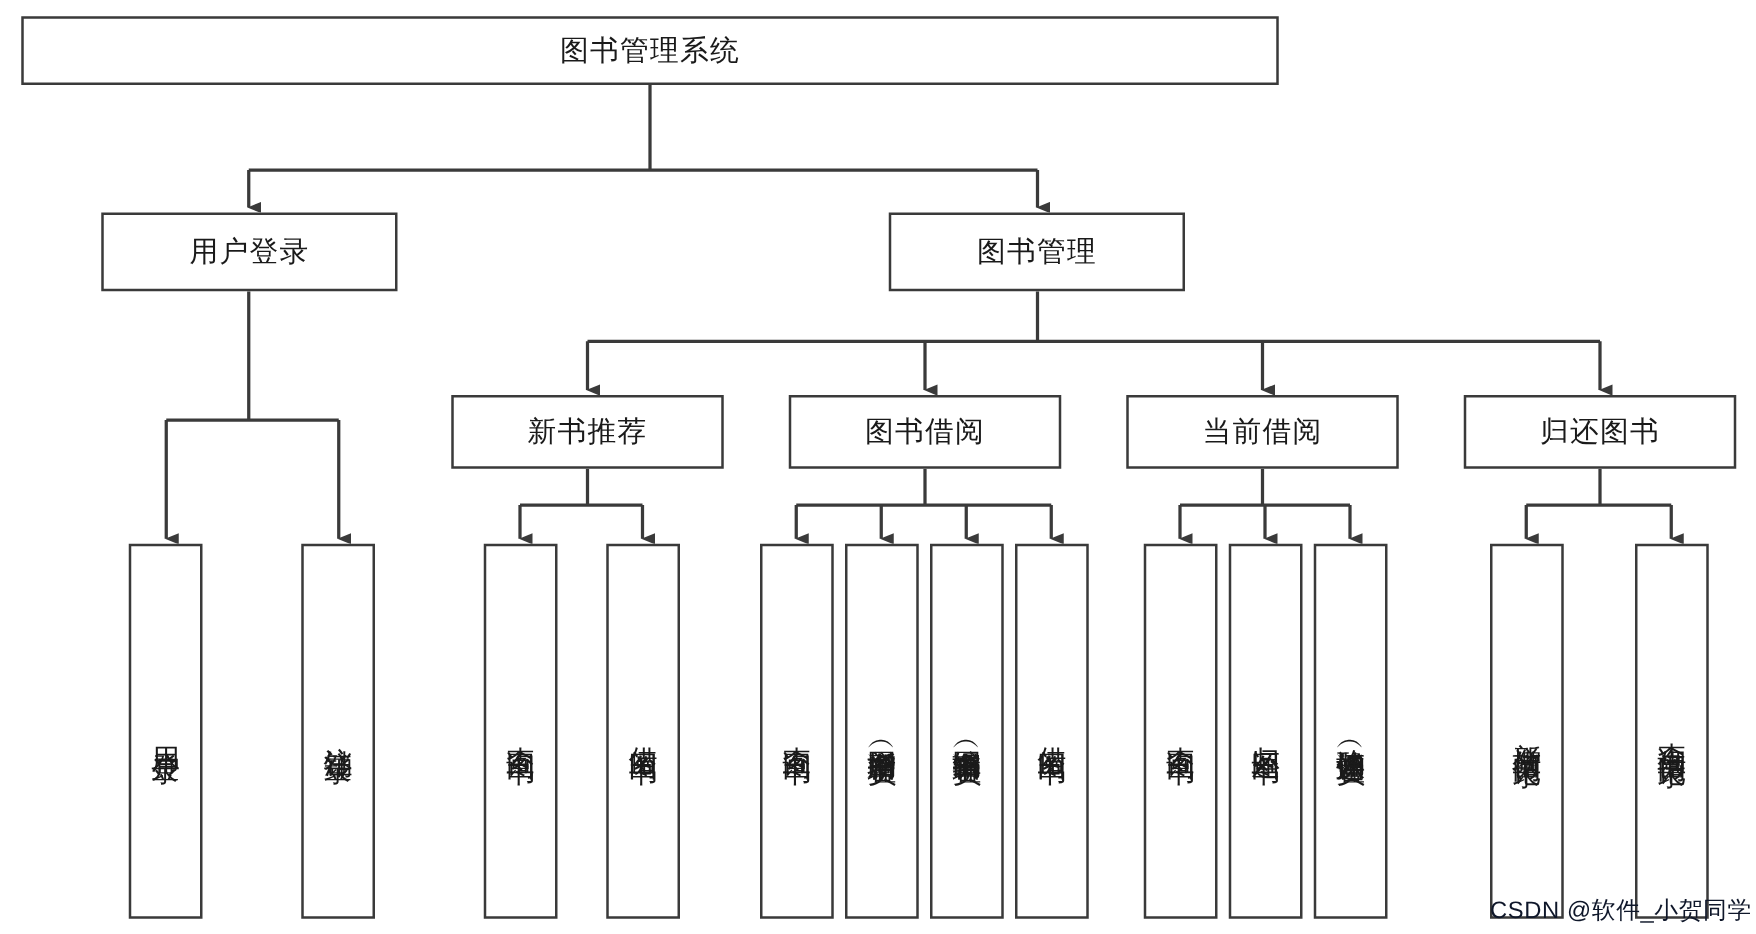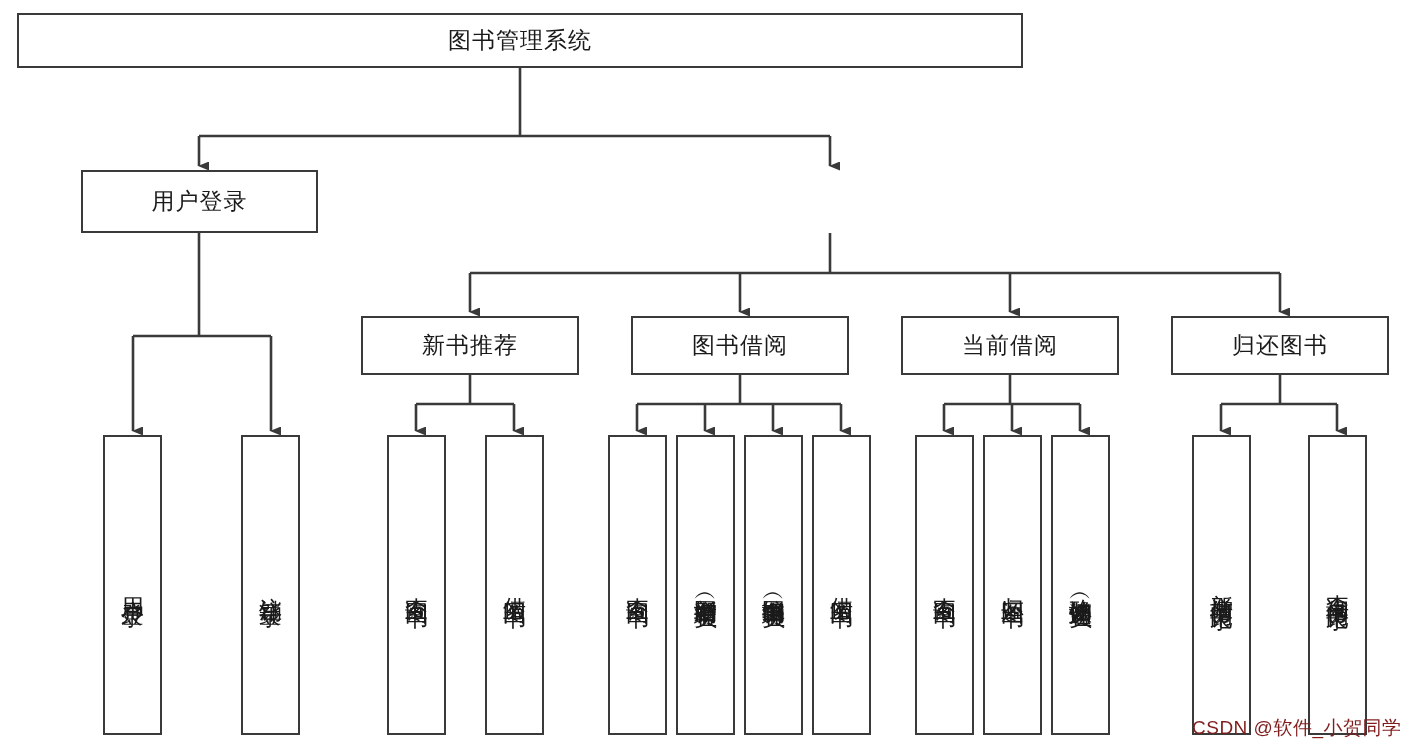--- a/index.html
+++ b/index.html
@@ -51,21 +51,21 @@
   .node.vert .vlabel {
     writing-mode: vertical-rl;
     text-orientation: upright;
     white-space: nowrap;
   }
   .node.vert.tight .vlabel {
     letter-spacing: 1px;
   }
   .watermark {
     position: absolute;
-    color: #7f1d1d;
+    color: #0f172a;
     font-size: 19px;
     white-space: nowrap;
     letter-spacing: 0.5px;
   }
 </style>
 </head>
 <body>
 
 <div id="canvas">
 
@@ -122,20 +122,23 @@
     </g>
   </svg>
 
   <div class="node horiz" id="root-node" style="left: 17px; top: 13px; width: 1006px; height: 55px;">
     <span>图书管理系统</span>
   </div>
 
   <div class="node horiz" id="l2-0" style="left: 81px; top: 170px; width: 237px; height: 63px;">
     <span>用户登录</span>
   </div>
+  <div class="node horiz" id="l2-1" style="left: 711px; top: 170px; width: 237px; height: 63px;">
+    <span>图书管理</span>
+  </div>
 
   <div class="node horiz" id="l3-0" style="left: 361px; top: 316px; width: 218px; height: 59px;">
     <span>新书推荐</span>
   </div>
   <div class="node horiz" id="l3-2" style="left: 901px; top: 316px; width: 218px; height: 59px;">
     <span>当前借阅</span>
   </div>
   <div class="node horiz" id="l3-1" style="left: 631px; top: 316px; width: 218px; height: 59px;">
     <span>图书借阅</span>
   </div>

